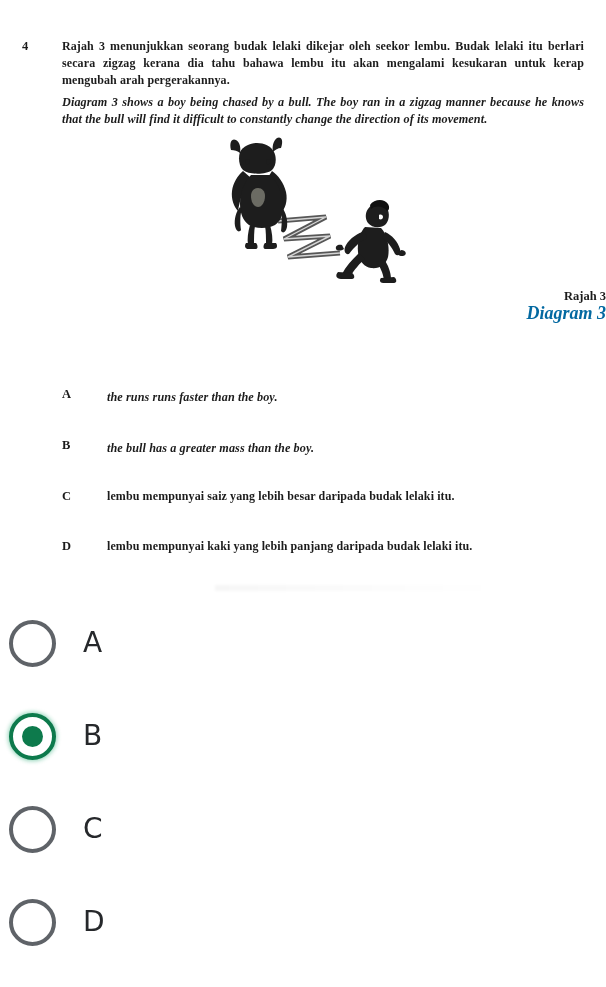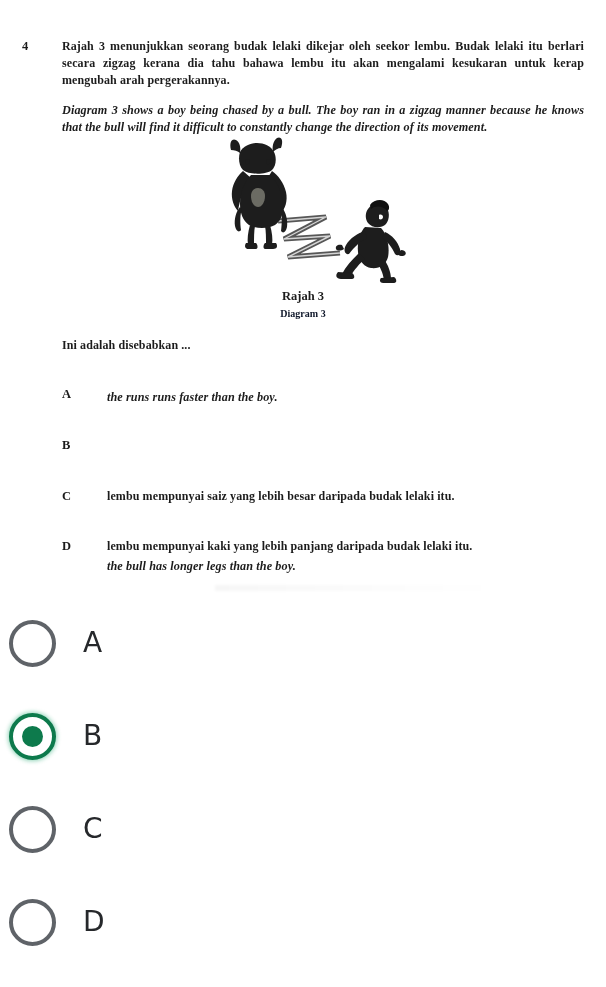--- a/index.html
+++ b/index.html
@@ -57,52 +57,53 @@
   }
   .en {
     font-family: "Liberation Serif", serif;
     font-size: 12.2px;
     line-height: 17px;
     color: #1c1c1c;
     font-style: italic;
     font-weight: 600;
     text-align: justify;
     letter-spacing: .1px;
-    margin-top: 12px;
+    margin-top: 4px;
   }
 
   
   .figure {
     position: absolute;
     left: 218px;
     top: 133px;
     width: 200px;
     height: 150px;
   }
   .figure svg { display: block; }
 
   .fig-caption {
     position: absolute;
     left: 0;
     top: 288px;
     width: 606px;
-    text-align: center;
+    text-align: right;
   }
   .fig-caption .cap-ms {
     font-family: "Liberation Serif", serif;
     font-weight: bold;
     font-size: 12.5px;
     color: #1c1c1c;
     line-height: 17px;
   }
   .fig-caption .cap-en {
     font-family: "Liberation Serif", serif;
     font-weight: bold;
-    font-size: 10px;
-    color: #0f172a;
+    font-style: italic;
+    font-size: 18px;
+    color: #0369a1;
     line-height: 17px;
   }
 
   
   .lead {
     position: absolute;
     left: 62px;
     top: 337px;
     width: 500px;
   }
@@ -259,48 +260,47 @@
       </g>
     </svg>
   </div>
 
   <div class="fig-caption">
     <div class="cap-ms">Rajah 3</div>
     <div class="cap-en">Diagram 3</div>
   </div>
 
   <div class="lead">
-    <div class="ms">Ini adalah disebabkan ...</div>
   </div>
 
   <div class="opt" id="opt-a">
     <div class="opt-letter">A</div>
     <div class="opt-text">
       <div class="en">the runs runs faster than the boy.</div>
     </div>
   </div>
 
   <div class="opt" id="opt-b">
     <div class="opt-letter">B</div>
     <div class="opt-text">
+      <div class="en">the bull has a greater mass than the boy.</div>
     </div>
   </div>
 
   <div class="opt" id="opt-c">
     <div class="opt-letter">C</div>
     <div class="opt-text">
       <div class="ms">lembu mempunyai saiz yang lebih besar daripada budak lelaki itu.</div>
     </div>
   </div>
 
   <div class="opt" id="opt-d">
     <div class="opt-letter">D</div>
     <div class="opt-text">
       <div class="ms">lembu mempunyai kaki yang lebih panjang daripada budak lelaki itu.</div>
-      <div class="en">the bull has longer legs than the boy.</div>
     </div>
   </div>
 
   <div class="smudge"></div>
 </div>
 
 <div class="choices">
 
   <div class="choice-row" id="choice-0">
     <span class="radio">

